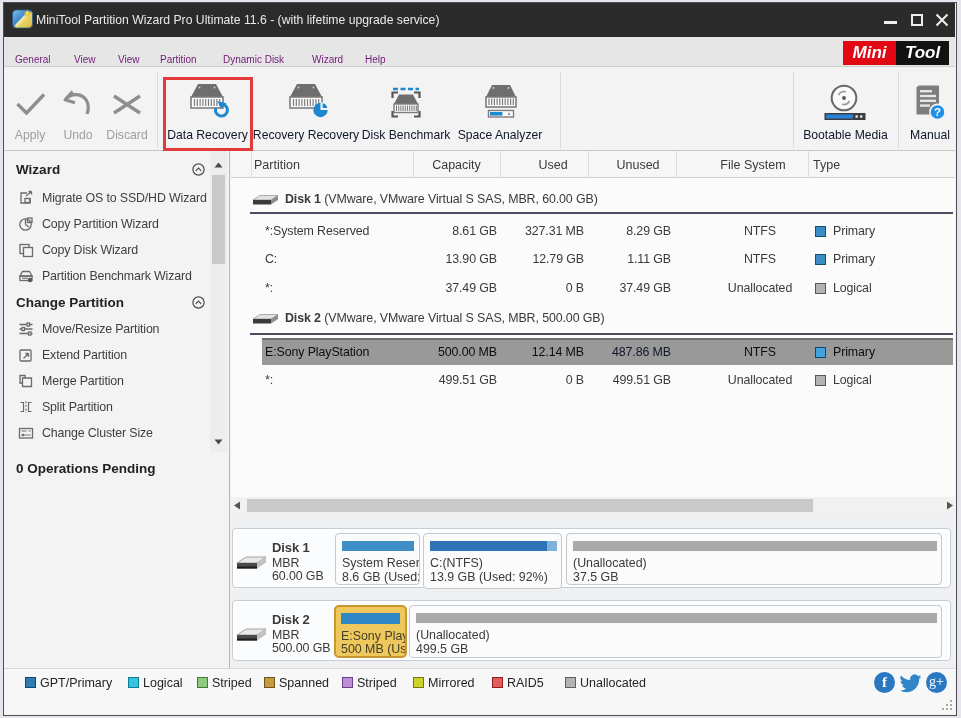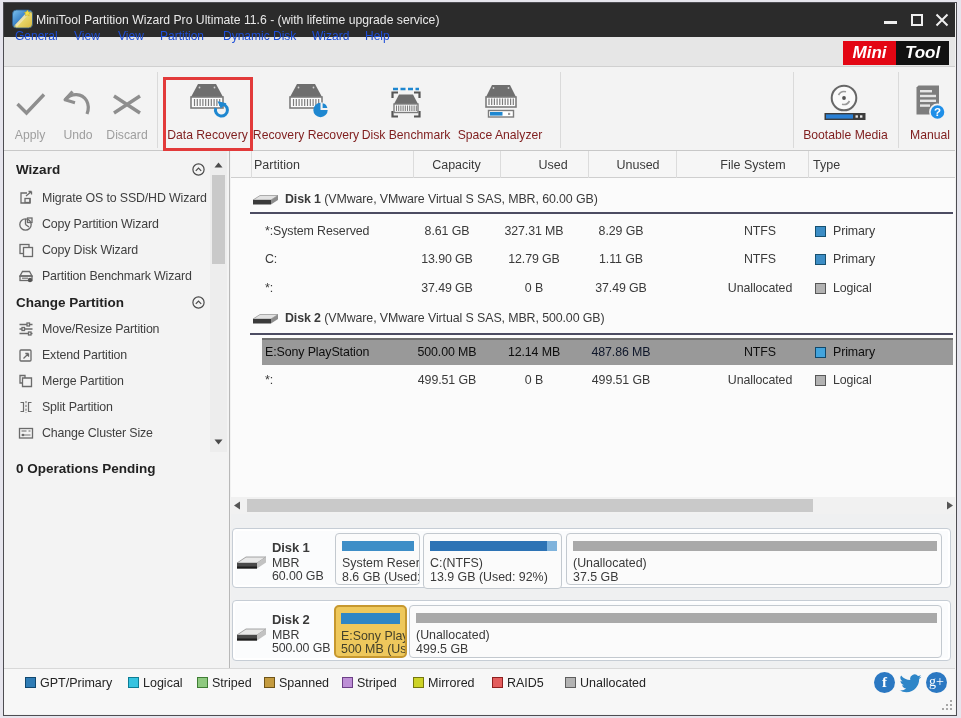--- a/index.html
+++ b/index.html
@@ -2,34 +2,34 @@
 <html><head><meta charset="utf-8"><style>
 *{margin:0;padding:0;box-sizing:border-box}
 html,body{width:961px;height:718px;overflow:hidden}
 body{background:#e6e5ed;font-family:"Liberation Sans",sans-serif;position:relative}
 .ab{position:absolute}
 .t{position:absolute;font-size:12.4px;letter-spacing:-0.1px;color:#3a3a3a;line-height:16px;white-space:nowrap}
 .b{font-weight:bold}
 .win{position:absolute;left:3px;top:2px;width:954px;height:714px;border:1.5px solid #4d4d52;background:#f2f2f2}
 .titlebar{position:absolute;left:4px;top:3px;width:951px;height:34px;background:#2b2b2b}
 .menubar{position:absolute;left:4px;top:37px;width:951px;height:30px;background:#e6e6e6;border-bottom:1px solid #d0d0d0}
-.menu{position:absolute;top:29px;font-size:12px;color:#1d4ed8;line-height:15px}
+.menu{position:absolute;top:52px;font-size:10px;color:#701a75;line-height:15px}
 .toolbar{position:absolute;left:4px;top:67px;width:951px;height:84px;background:#f3f3f3;border-bottom:1px solid #c8c8c8}
 .tsep{position:absolute;top:72px;width:1px;height:76px;background:#dadada}
-.tlbl{position:absolute;top:128px;font-size:12.2px;line-height:15px;color:#7f1d1d;text-align:center;white-space:nowrap}
+.tlbl{position:absolute;top:128px;font-size:12.2px;line-height:15px;color:#0f172a;text-align:center;white-space:nowrap}
 .tlbl.dis{color:#9e9e9e}
 .sidebar{position:absolute;left:4px;top:151px;width:226px;height:517px;background:#f3f3f3;border-right:1px solid #b8b8b8}
 .sbh{position:absolute;left:16px;font-size:13.5px;font-weight:bold;color:#222;line-height:17px;white-space:nowrap}
 .sbi{position:absolute;left:42px;font-size:12.4px;letter-spacing:-0.15px;color:#3f3f3f;line-height:16px;white-space:nowrap}
 .maintbl{position:absolute;left:231px;top:151px;width:724px;height:346px;background:#fbfbfb}
 .thead{position:absolute;left:231px;top:151px;width:724px;height:27px;background:#f6f6f6;border-bottom:1px solid #cfcfcf}
 .hdiv{position:absolute;top:151px;width:1px;height:27px;background:#dcdcdc}
 .hl{position:absolute;top:157px;font-size:12.5px;color:#3a3a3a;line-height:16px;white-space:nowrap}
 .gline{position:absolute;left:250px;width:703px;height:2px;background:#4c4c62}
-.num{text-align:center}
+.num{text-align:right}
 .ctr{text-align:center}
 .sq{position:absolute;width:11px;height:11px}
 .hscroll{position:absolute;left:231px;top:497px;width:724px;height:17px;background:#f1f1f1}
 .diskmap{position:absolute;left:231px;top:514px;width:724px;height:154px;background:#eff0f1}
 .panel{position:absolute;background:#fbfcfd;border:1px solid #c6cdd5;border-radius:4px;box-shadow:inset 0 0 0 2px #fff}
 .pbox{position:absolute;background:#fbfbfb;border:1px solid #c3c9cf;border-radius:4px;overflow:hidden}
 .pbt{position:absolute;left:6px;font-size:12.4px;color:#3a3a3a;line-height:14px;white-space:nowrap}
 .legend{position:absolute;left:4px;top:668px;width:951px;height:46px;background:#f7f7f7;border-top:1px solid #d8d8d8}
 .lsq{position:absolute;top:677px;width:11px;height:11px}
 .llb{position:absolute;top:676px;font-size:12.5px;color:#242424;line-height:15px;white-space:nowrap}

